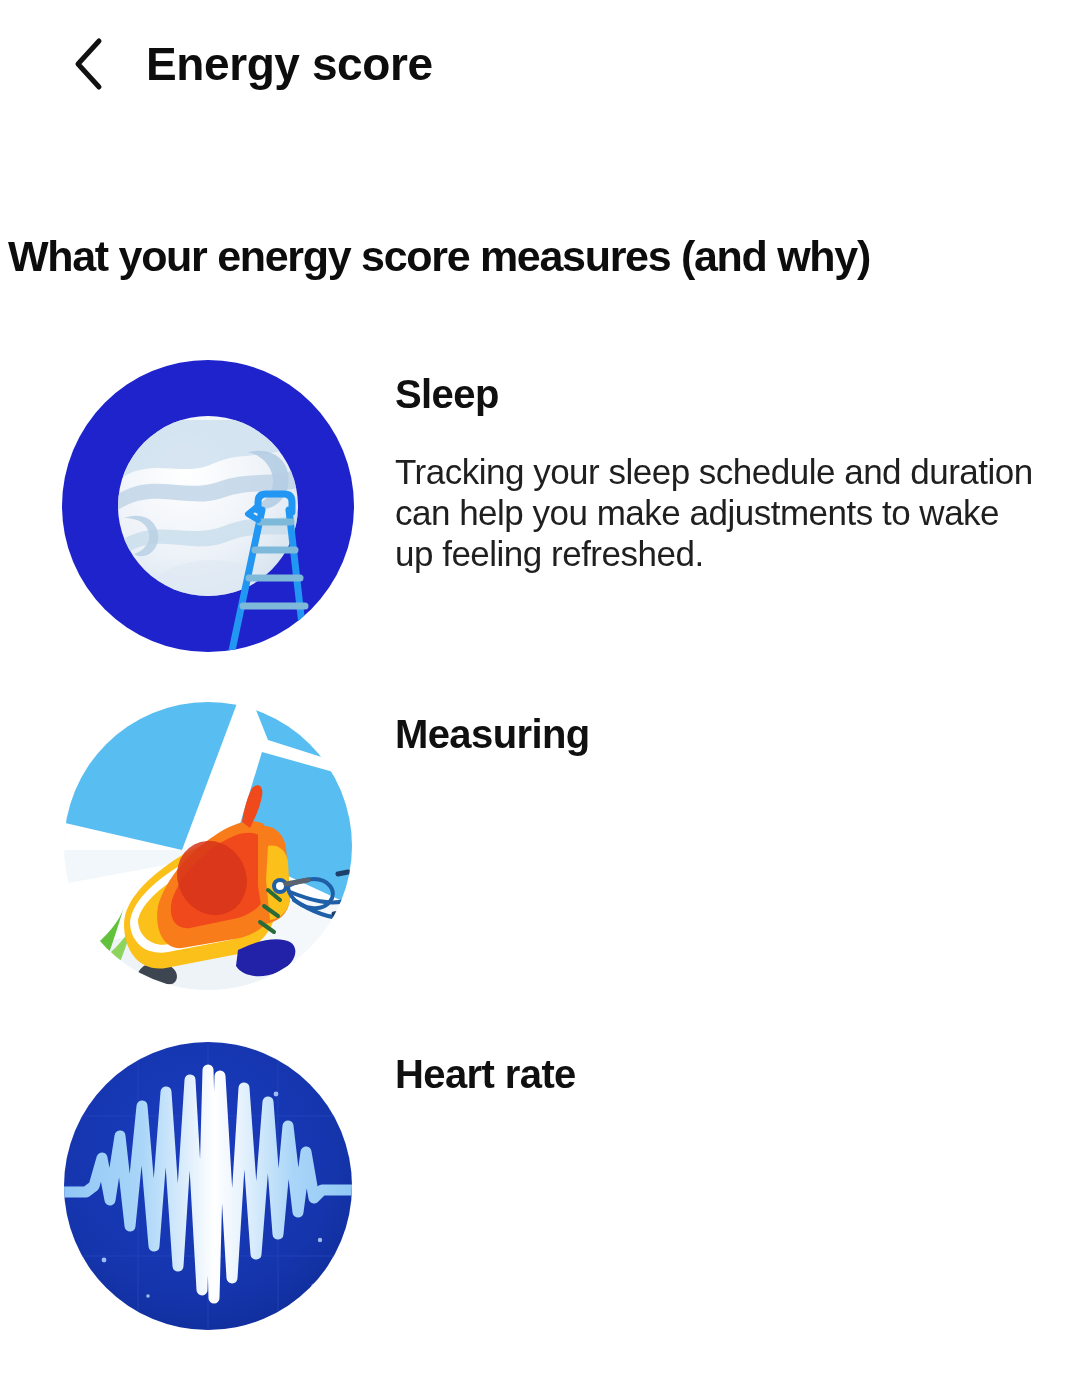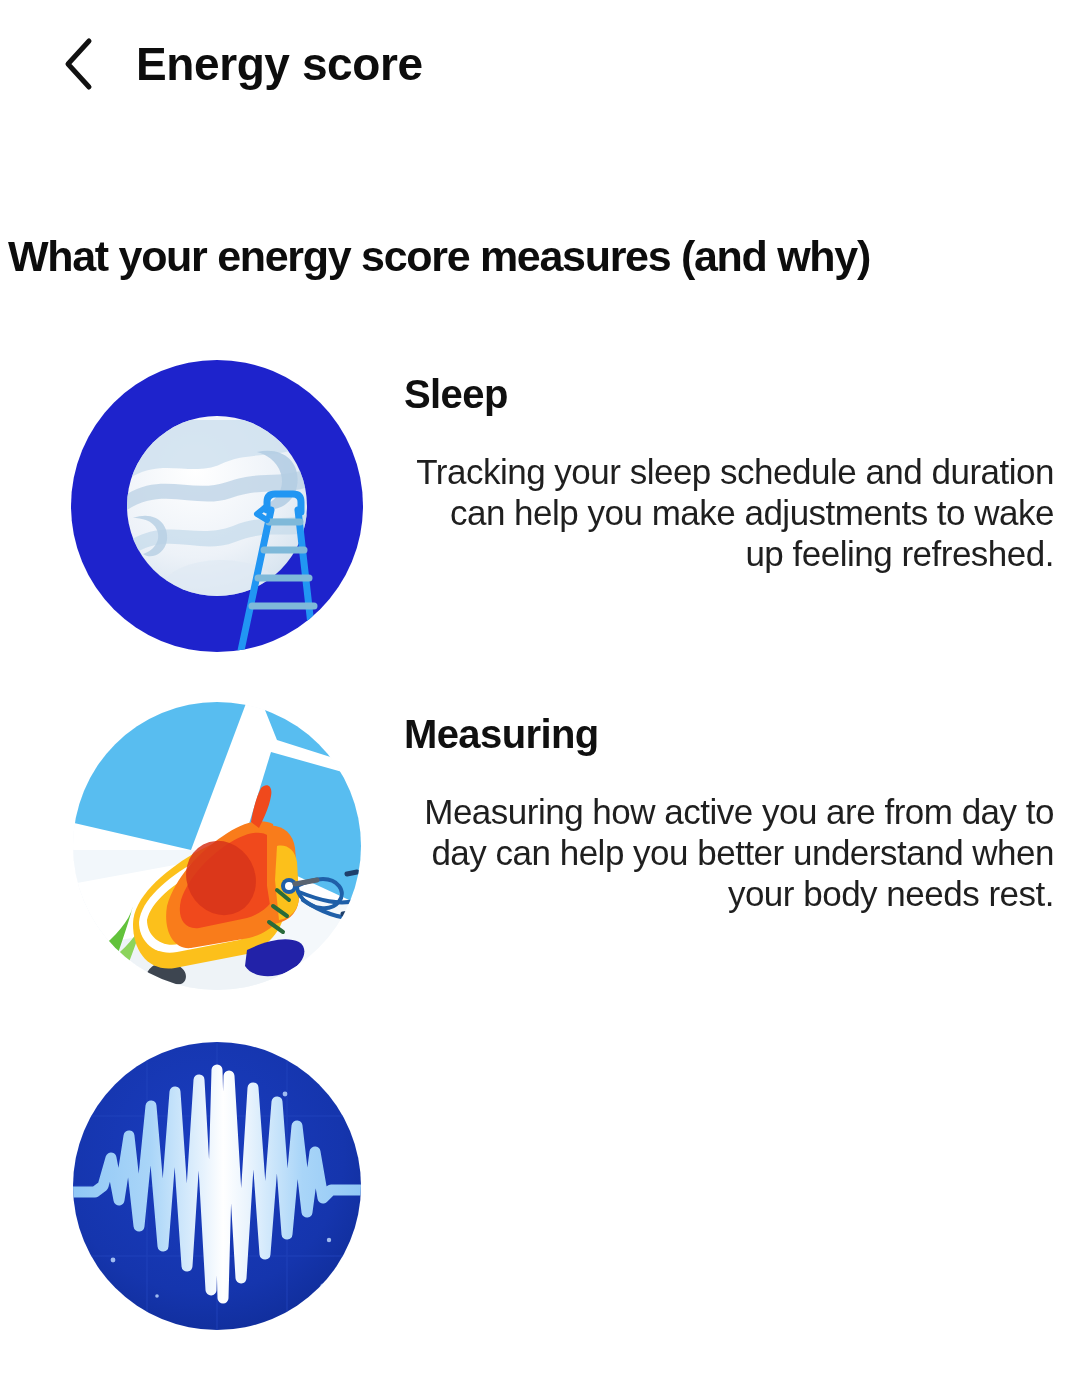--- a/index.html
+++ b/index.html
@@ -18,20 +18,21 @@
 
   
   .app-header {
     position: absolute;
     left: 0;
     top: 0;
     width: 1012px;
     height: 128px;
     display: flex;
     align-items: center;
+    padding-left: 10px;
   }
   .back-btn {
     width: 86px;
     height: 86px;
     margin-left: 36px;
     display: flex;
     align-items: center;
     justify-content: center;
     cursor: pointer;
     background: none;
@@ -59,21 +60,21 @@
     font-weight: 700;
     color: #0d0d0d;
     letter-spacing: -1.3px;
     white-space: nowrap;
     line-height: 1.15;
   }
 
   
   .feature-list {
     position: absolute;
-    left: 16px;
+    left: 7px;
     top: 360px;
     width: 1064px;
   }
   .feature-row {
     position: relative;
     width: 1080px;
     height: 340px;
   }
   .feature-art {
     position: absolute;
@@ -96,21 +97,20 @@
     line-height: 1.1;
     margin: 0 0 36px 0;
   }
   .feature-desc {
     font-size: 35px;
     font-weight: 400;
     color: #1f1f1f;
     line-height: 1.17;
     letter-spacing: -0.5px;
     margin: 0;
-    text-align: right;
   }
 
   .art-svg { display: block; width: 100%; height: 100%; overflow: visible; }
 </style>
 </head>
 <body>
 
 <div class="app-header">
   <button class="back-btn">
     <span>
@@ -253,21 +253,20 @@
           <circle cx="218" cy="186" r="4" fill="#ffffff"></circle>
           <path d="M224 184 L246 180" stroke="#5a6470" stroke-width="5" stroke-linecap="round"></path>
 
           <path d="M276 174 L286 172" stroke="#1f3f6b" stroke-width="5" stroke-linecap="round"></path>
           <path d="M272 214 L284 212" stroke="#1f3f6b" stroke-width="5" stroke-linecap="round"></path>
         </g>
       </svg>
     </div>
     <div class="feature-text">
       <h3 class="feature-title">Measuring</h3>
-      <p class="feature-desc">Measuring how active you are from day to day can help you better understand when your body needs rest.</p>
     </div>
   </div>
 
   <div class="feature-row">
     <div class="feature-art">
       <svg class="art-svg" viewBox="0 0 292 292" aria-hidden="true">
         <defs>
           <radialGradient id="discGrad" cx="45%" cy="38%" r="70%">
             <stop offset="0%" stop-color="#1a3dc0"></stop>
             <stop offset="70%" stop-color="#1535ad"></stop>
@@ -304,16 +303,17 @@
 
           <path d="M-6 152 L24 152 L32 146 L40 118 L48 160 L58 96
                    L68 186 L80 66 L92 206 L104 52 L116 226
                    L128 40 L140 250 L146 30 L152 258 L158 36
                    L170 238 L182 48 L194 214 L206 62 L216 194
                    L226 86 L236 172 L244 112 L252 158 L260 150 L298 150" fill="none" stroke="url(#waveGrad)" stroke-width="11" stroke-linejoin="round" stroke-linecap="round"></path>
         </g>
       </svg>
     </div>
     <div class="feature-text">
+      <h3 class="feature-title">Heart rate</h3>
     </div>
   </div>
 
 </div>
 
 </body></html>

